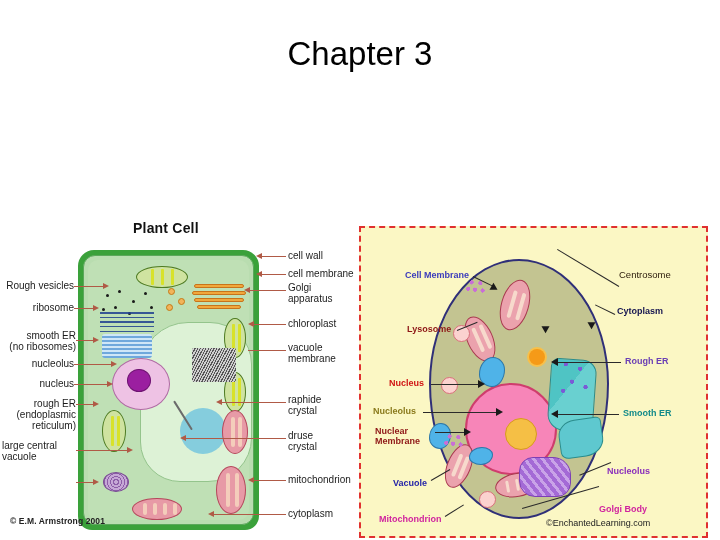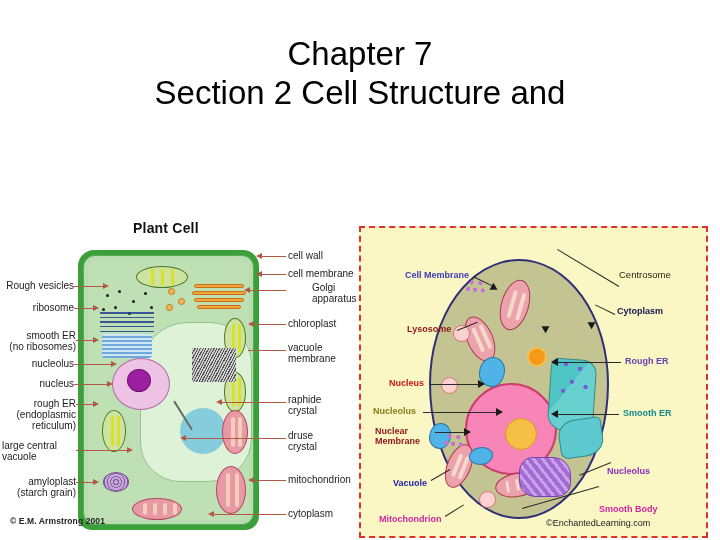--- a/index.html
+++ b/index.html
@@ -248,22 +248,21 @@
     position: absolute; left: 185px; top: 290px;
     font-size: 9px; color: #222;
   }
 </style>
 </head>
 <body>
 
 <div class="slide">
 
   <div class="title-block">
-    <span class="title-line">Chapter 7</span>
-    <span class="title-line">Section 2 Cell Structure and</span>
+    <span class="title-line">Chapter 3</span>
   </div>
 
   <div class="plant-panel">
 
     <div class="plant-title">Plant Cell</div>
 
     <div class="pc-wall">
       <div class="pc-membrane">
         <div class="pc-cytoplasm">
 
@@ -364,34 +363,32 @@
 (endoplasmic
 reticulum)</div>
     <div class="lead" style="left:76px; top:186px; width:18px;"></div>
     <div class="arrow-r" style="left:93px; top:182.5px;"></div>
 
     <div class="lbl p-lbl" style="left:2px; top:222px; text-align:left; width:74px;">large central
 vacuole</div>
     <div class="lead" style="left:76px; top:232px; width:52px;"></div>
     <div class="arrow-r" style="left:127px; top:228.5px;"></div>
 
-    <div class="lbl p-lbl" style="left:2px; top:258px; text-align:right; width:74px;">amyloplast
-(starch grain)</div>
     <div class="lead" style="left:76px; top:264px; width:18px;"></div>
     <div class="arrow-r" style="left:93px; top:260.5px;"></div>
 
     <div class="lbl p-lbl" style="left:288px; top:32px;">cell wall</div>
     <div class="lead" style="left:262px; top:38px; width:24px;"></div>
     <div class="arrow-l" style="left:256px; top:34.5px;"></div>
 
     <div class="lbl p-lbl" style="left:288px; top:50px;">cell membrane</div>
     <div class="lead" style="left:262px; top:56px; width:24px;"></div>
     <div class="arrow-l" style="left:256px; top:52.5px;"></div>
 
-    <div class="lbl p-lbl" style="left:288px; top:64px;margin-left:24px;">Golgi
+    <div class="lbl p-lbl" style="left:288px; top:64px;">Golgi
 apparatus</div>
     <div class="lead" style="left:250px; top:72px; width:36px;"></div>
     <div class="arrow-l" style="left:244px; top:68.5px;"></div>
 
     <div class="lbl p-lbl" style="left:288px; top:100px;">chloroplast</div>
     <div class="lead" style="left:254px; top:106px; width:32px;"></div>
     <div class="arrow-l" style="left:248px; top:102.5px;"></div>
 
     <div class="lbl p-lbl" style="left:288px; top:124px;">vacuole
 membrane</div>
@@ -505,19 +502,19 @@
     <div class="lead lead-dark" style="left:196px; top:134px; width:64px;"></div>
     <div class="arrow-dark-l" style="left:190px; top:130px;"></div>
 
     <div class="lbl a-lbl" style="left:262px; top:180px; color:#128a8a;">Smooth ER</div>
     <div class="lead lead-dark" style="left:196px; top:186px; width:62px;"></div>
     <div class="arrow-dark-l" style="left:190px; top:182px;"></div>
 
     <div class="lbl a-lbl" style="left:246px; top:238px; color:#8a2fbc;">Nucleolus</div>
     <div class="lead lead-dark" style="left:216px; top:234px; width:34px; transform:rotate(-22deg); transform-origin:right center;"></div>
 
-    <div class="lbl a-lbl" style="left:238px; top:276px; color:#d0249e;">Smooth Body</div>
+    <div class="lbl a-lbl" style="left:238px; top:276px; color:#d0249e;">Golgi Body</div>
     <div class="lead lead-dark" style="left:158px; top:258px; width:80px; transform:rotate(-16deg); transform-origin:right center;"></div>
 
     <div class="ac-credit">©EnchantedLearning.com</div>
   </div>
 
 </div>
 
 </body></html>

